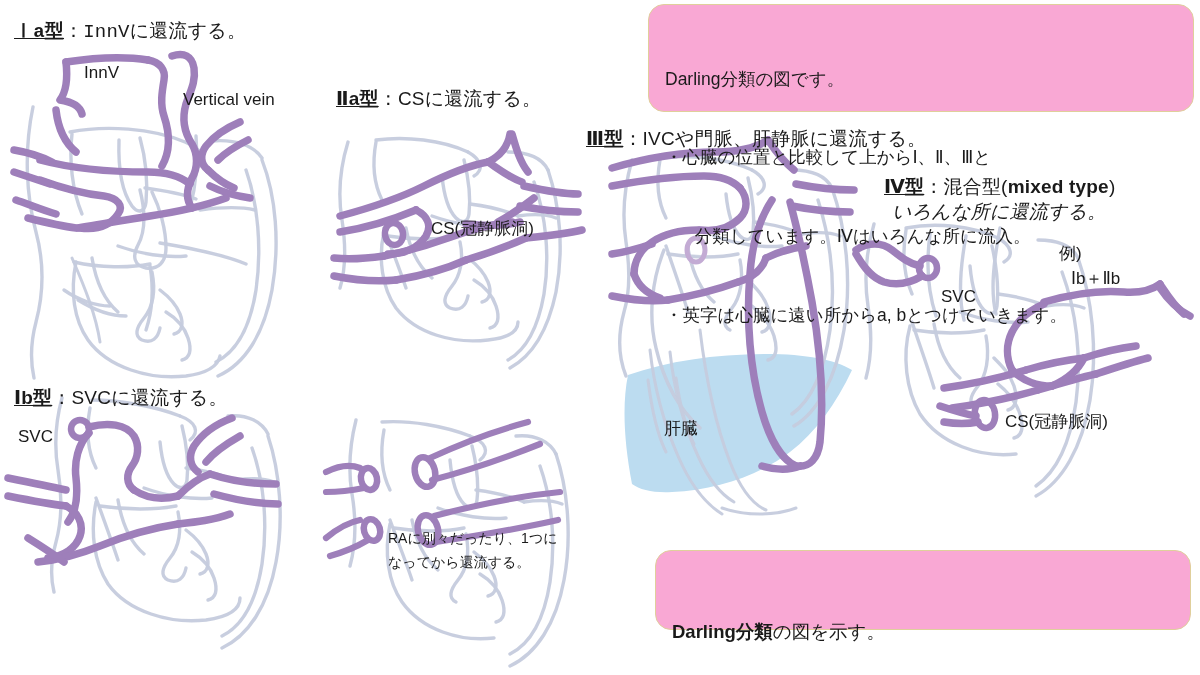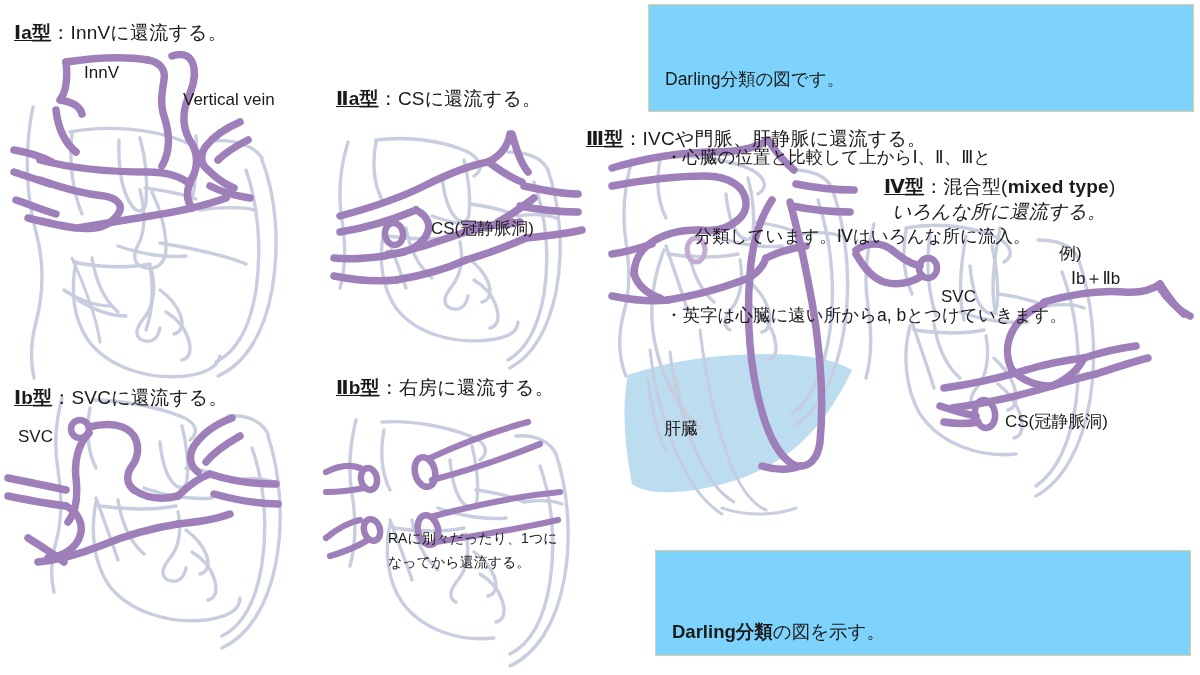--- a/index.html
+++ b/index.html
@@ -25,31 +25,31 @@
   #title{
     position:absolute;left:272px;top:8px;
     font-size:51px;font-weight:300;letter-spacing:1px;
     color:#1a1a1a;line-height:1;
     font-family:"Liberation Sans","DejaVu Sans",sans-serif;
   }
 
   
   .callout{
     position:absolute;
-    background:#7dd3fc;
+    background:#f9a8d4;
     border:1.6px solid #e0cf9b;
-    border-radius:0;
+    border-radius:16px;
     box-sizing:border-box;
     padding:8px 14px 9px 16px;
     font-size:17.5px;line-height:1.5;
     color:#1a1a1a;
     white-space:pre-wrap;
   }
   #callout-top{left:648px;top:4px;width:546px;height:108px;}
-  #callout-bottom{left:655px;top:550px;width:536px;height:106px;font-size:18.5px;line-height:1.52;padding-top:11px;}
+  #callout-bottom{left:655px;top:550px;width:536px;height:80px;font-size:18.5px;line-height:1.52;padding-top:11px;}
   .callout .b{font-weight:bold;}
   .callout .ln{display:block;}
   .callout .ind{padding-left:1.0em;text-indent:-1.0em;}
   .callout .ind2{padding-left:1.7em;}
 
   
   svg.draw{position:absolute;left:0;top:0;width:1200px;height:675px;
            pointer-events:none;}
   .heart{fill:none;stroke:#c5cbdd;stroke-width:3.4;stroke-linecap:round;stroke-linejoin:round;opacity:.95;}
   .heart.thin{stroke-width:3.0;}
@@ -345,21 +345,21 @@
       <path class="vein" d="M1096,374 C1114,368 1132,362 1148,358"></path>
       <path class="vein" d="M1052,386 C1066,380 1078,370 1084,358"></path>
 
       <ellipse class="ringO" cx="985" cy="414" rx="10" ry="14" transform="rotate(-10 985 414)"></ellipse>
       <path class="vein" d="M940,406 C952,410 964,414 976,416"></path>
       <path class="vein" d="M944,422 C956,424 968,424 978,422"></path>
     </g>
   </svg>
 
 
-  <div class="lbl hdr" style="left:14px;top:20px;">
+  <div class="lbl hdr" style="left:14px;top:20px;font-family:Liberation Mono, monospace;">
     <span class="tp">Ⅰa型</span><span>：</span><span>InnVに還流する。</span>
   </div>
   <div class="lbl small" style="left:84px;top:62px;">InnV</div>
   <div class="lbl small" style="left:183px;top:89px;">Vertical vein</div>
 
   <div class="lbl hdr" style="left:336px;top:86px;">
     <span class="tp">Ⅱa型</span><span>：</span><span>CSに還流する。</span>
   </div>
   <div class="lbl small" style="left:431px;top:218px;">CS(冠静脈洞)</div>
 
@@ -375,23 +375,20 @@
   <div class="lbl small" style="left:1059px;top:243px;">例)</div>
   <div class="lbl small" style="left:1071px;top:268px;">Ⅰb＋Ⅱb</div>
   <div class="lbl small" style="left:941px;top:286px;">SVC</div>
   <div class="lbl small" style="left:1005px;top:411px;">CS(冠静脈洞)</div>
 
   <div class="lbl hdr" style="left:14px;top:361px;margin-top:24px;">
     <span class="tp">Ⅰb型</span><span>：</span><span>SVCに還流する。</span>
   </div>
   <div class="lbl small" style="left:18px;top:426px;">SVC</div>
 
-  <div class="lbl hdr" style="left:336px;top:375px;">
-    <span class="tp">Ⅱb型</span><span>：</span><span>右房に還流する。</span>
-  </div>
   <div class="lbl anno" style="left:388px;top:529px;">RAに別々だったり、1つに</div>
   <div class="lbl anno" style="left:388px;top:553px;">なってから還流する。</div>
 
   <div class="callout" id="callout-top">
     <span class="ln">Darling分類の図です。</span>
     <span class="ln ind">・心臓の位置と比較して上からⅠ、Ⅱ、Ⅲと</span>
     <span class="ln ind2">分類しています。Ⅳはいろんな所に流入。</span>
     <span class="ln ind">・英字は心臓に遠い所からa, bとつけていきます。</span>
   </div>
 

